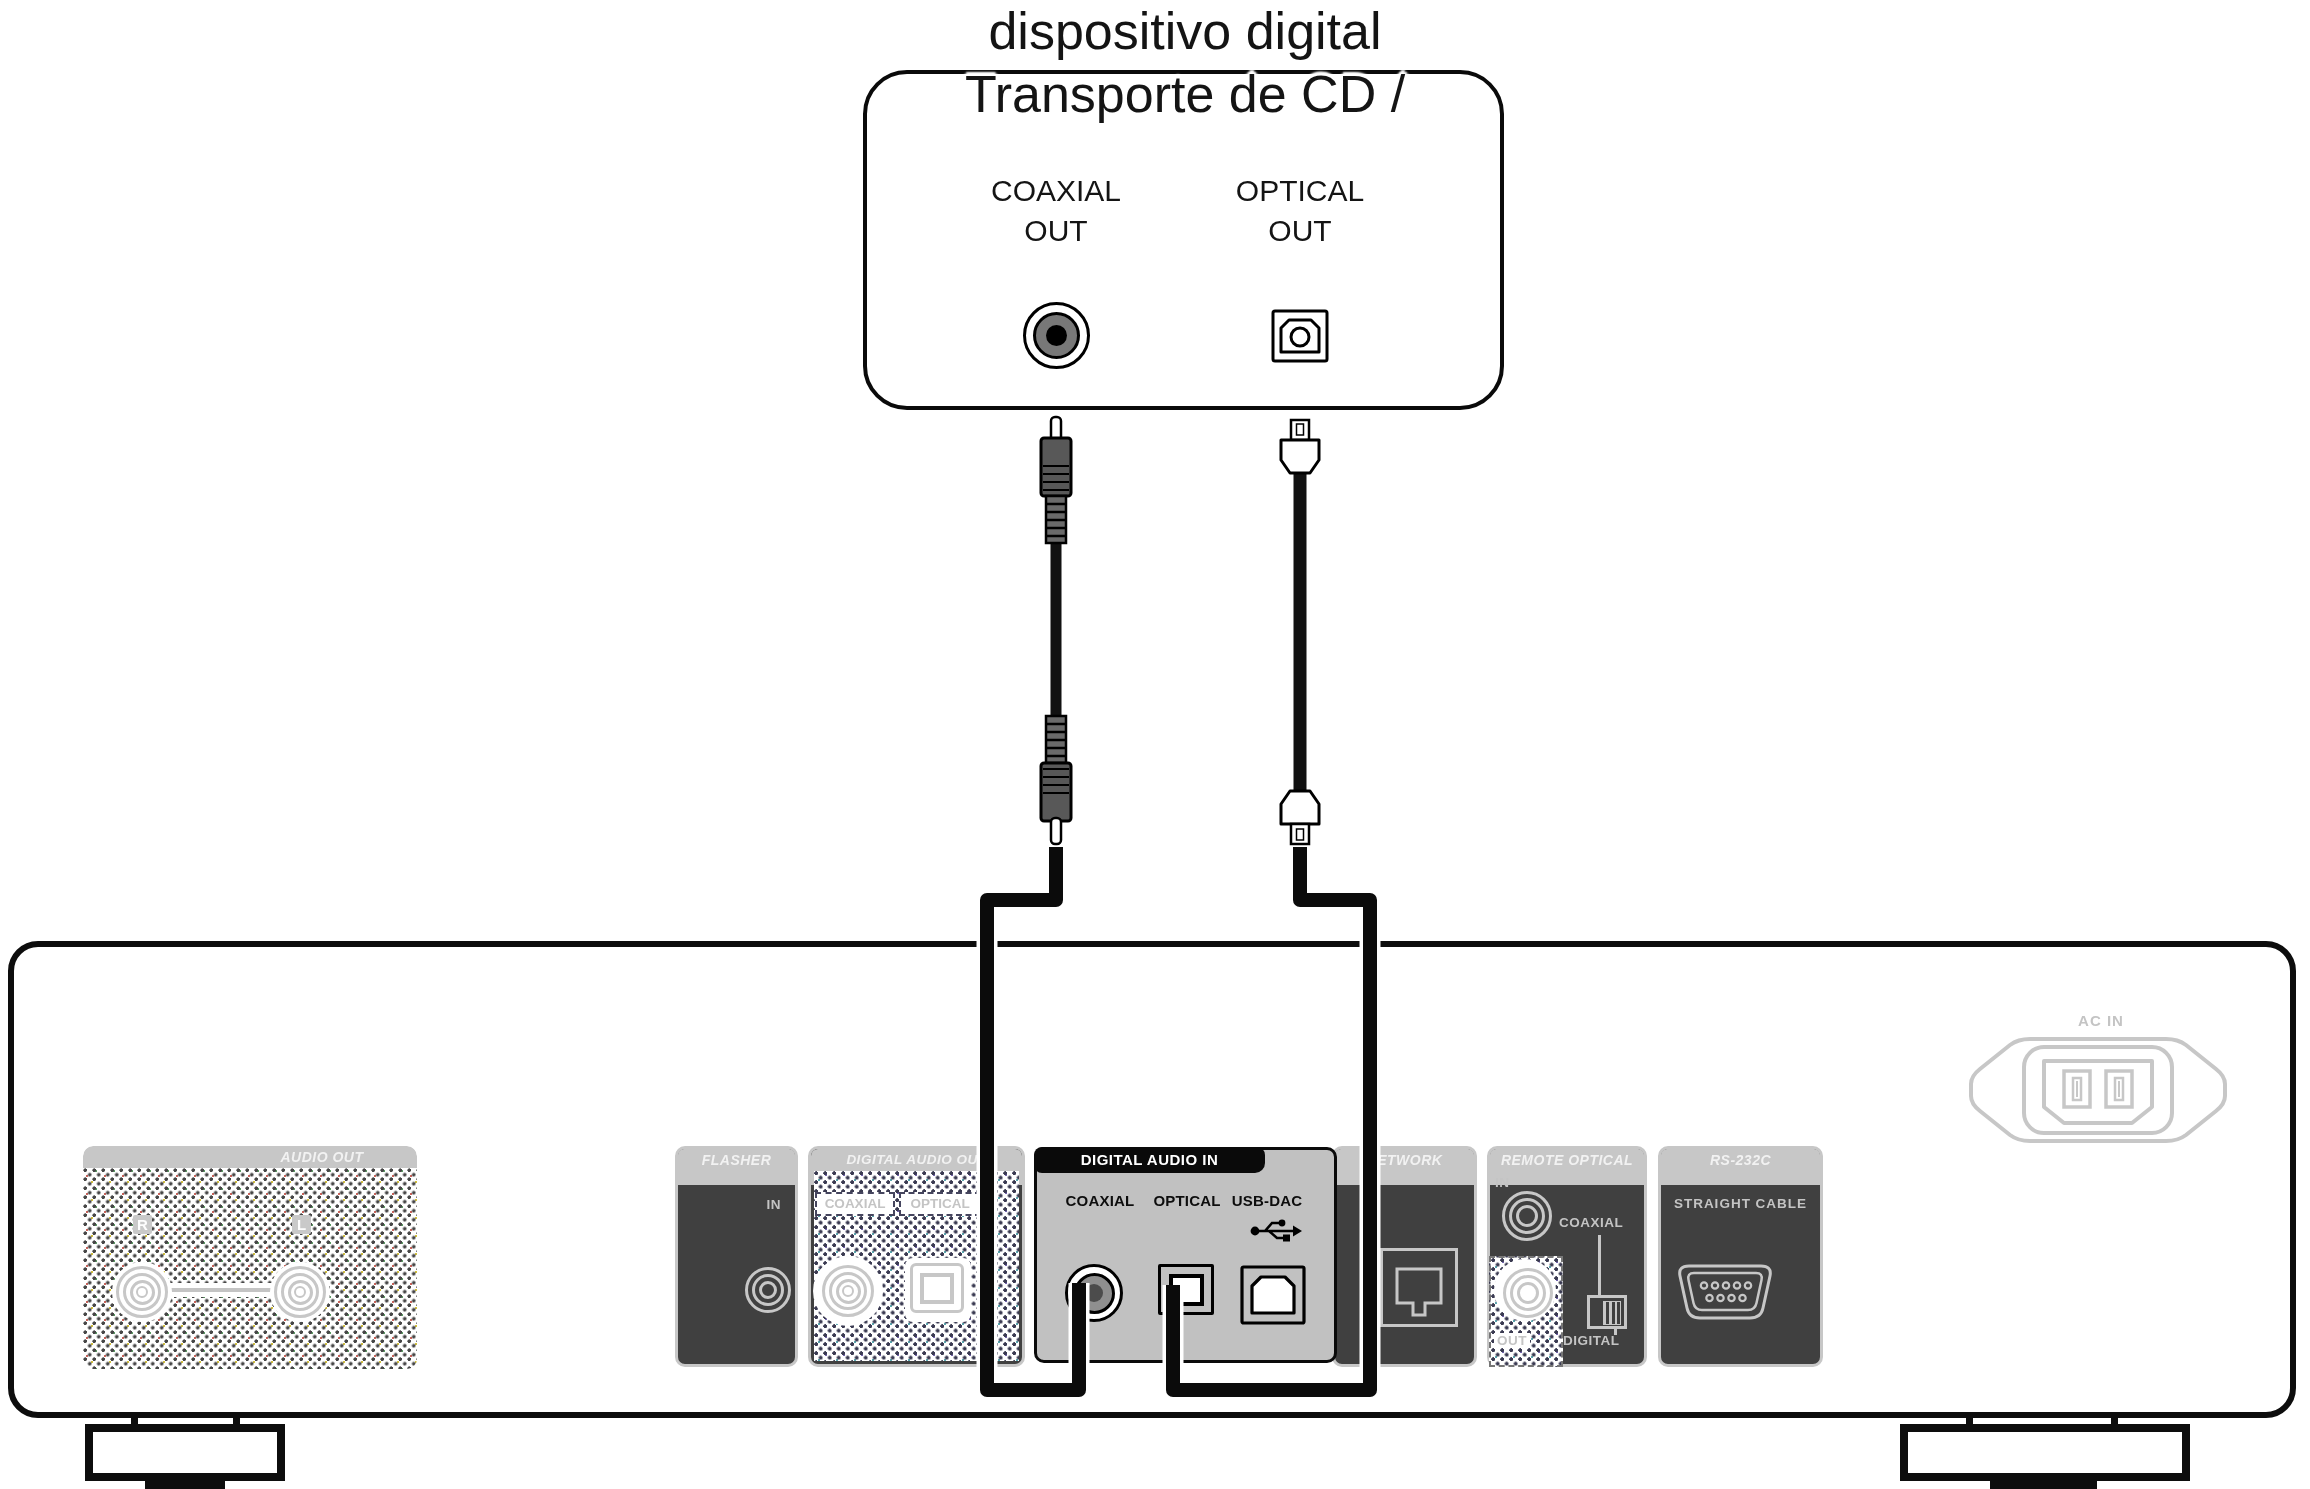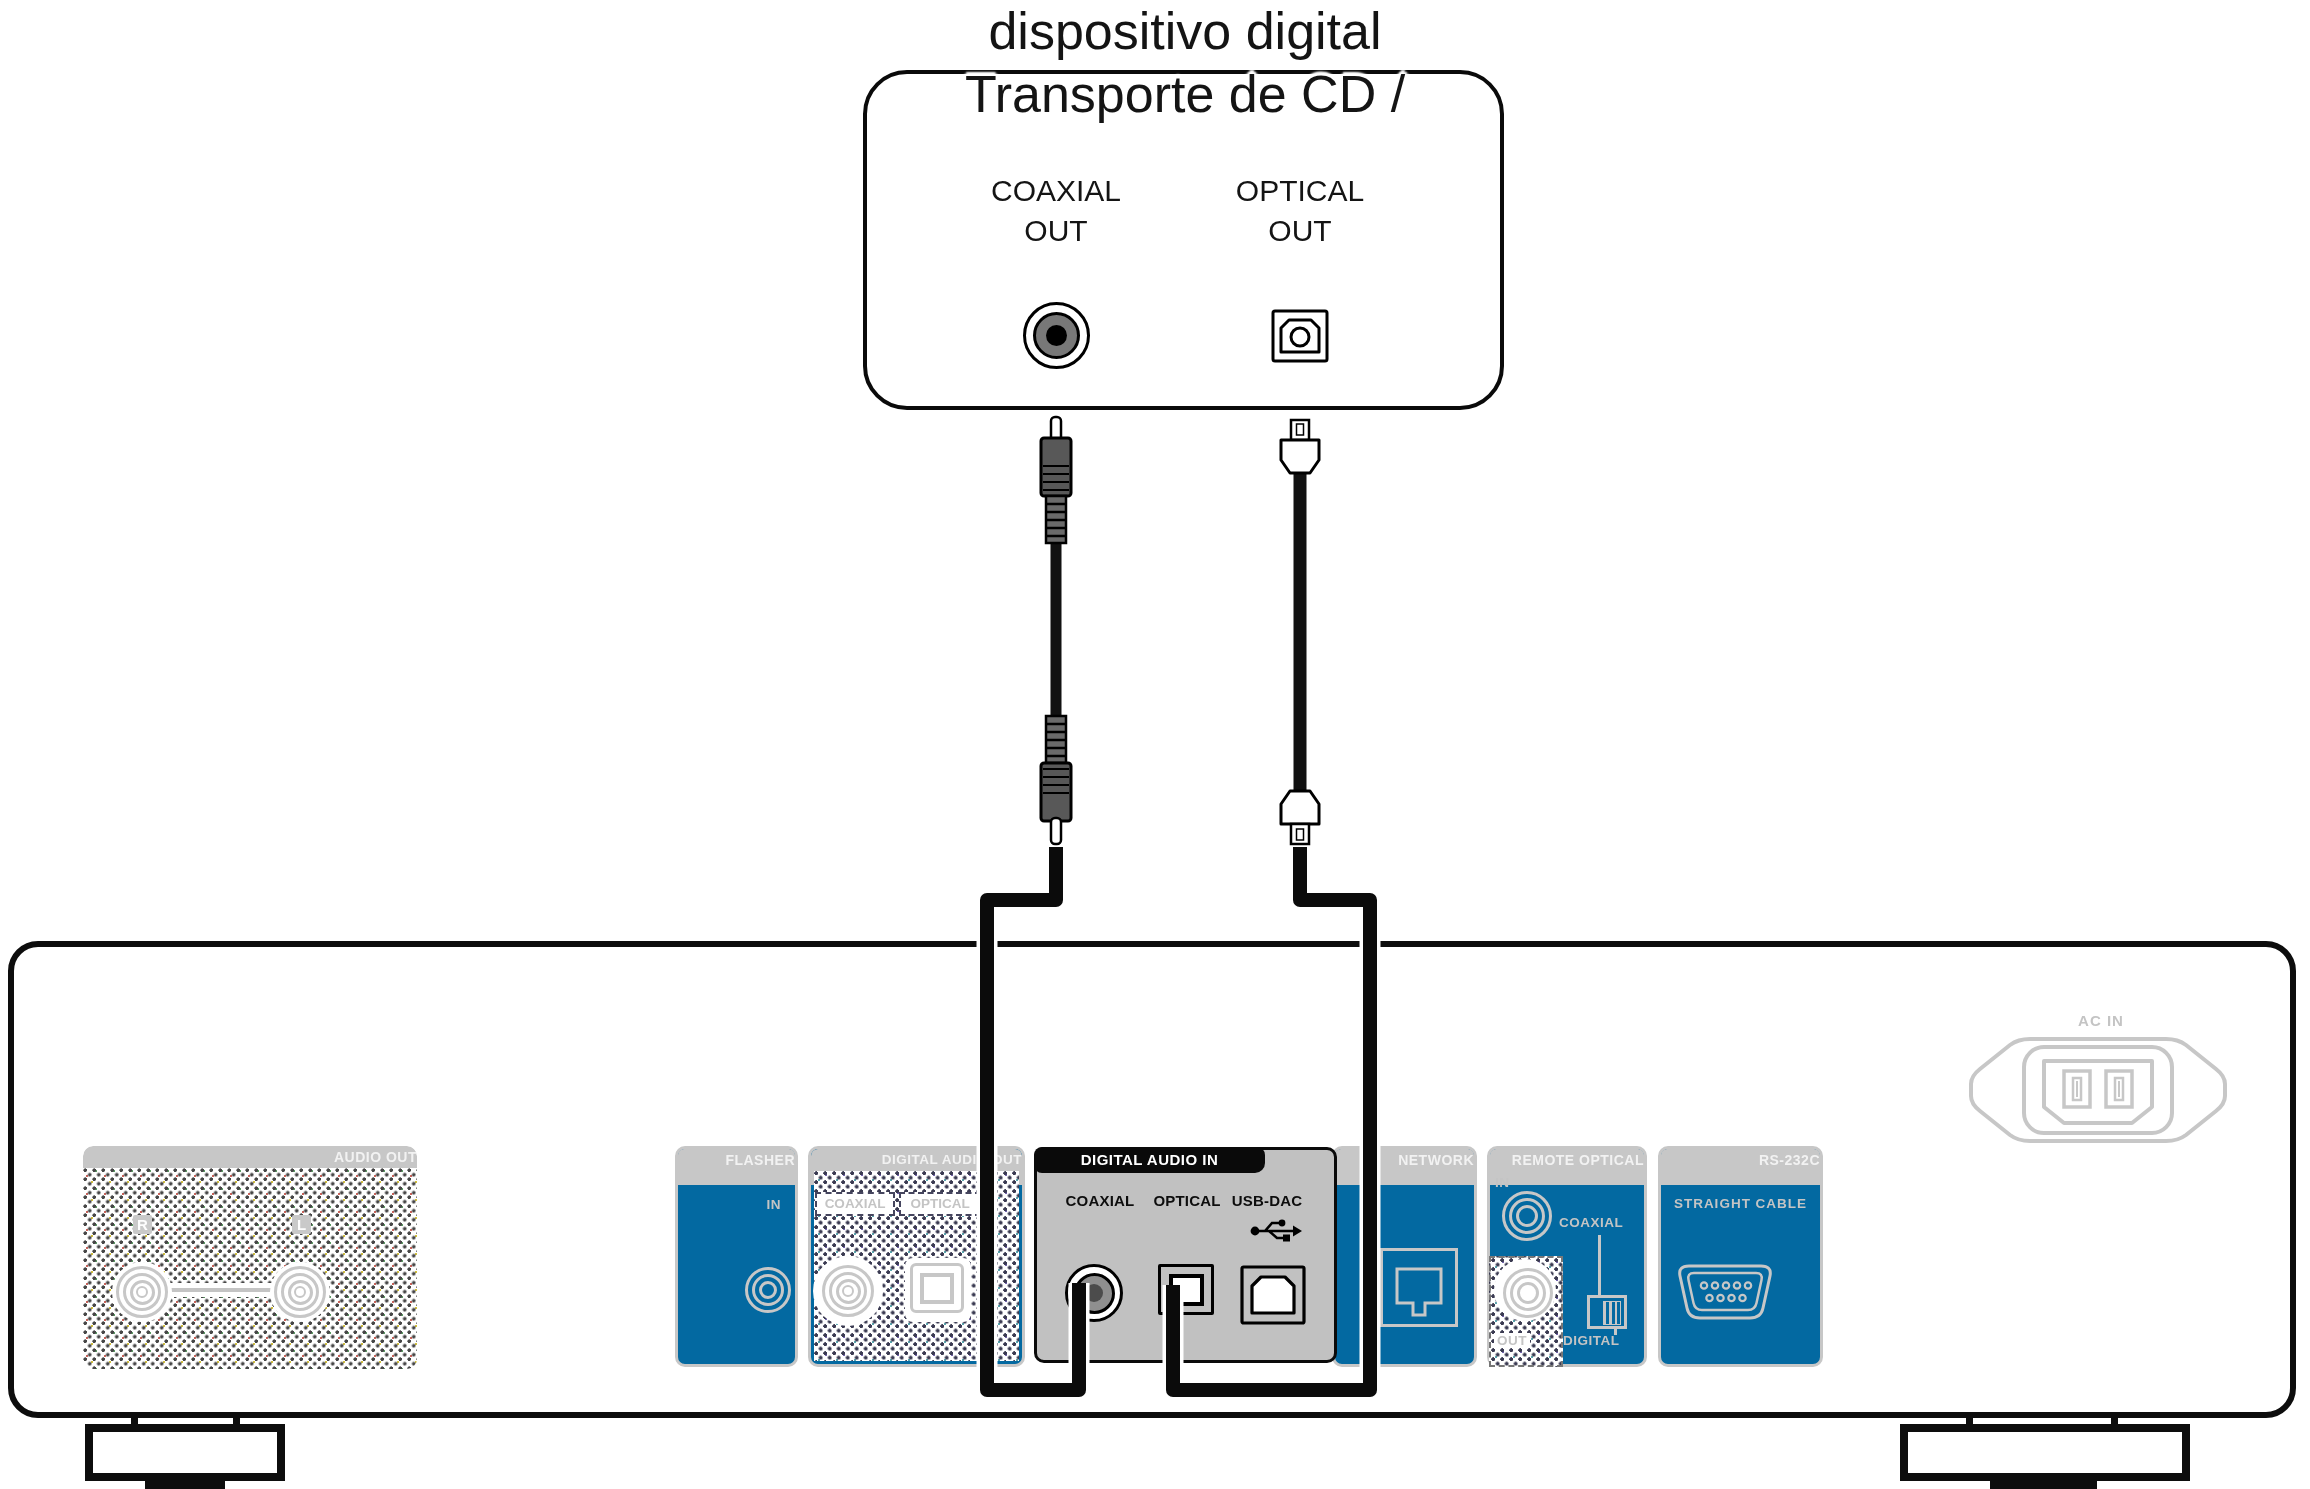--- a/index.html
+++ b/index.html
@@ -15,22 +15,22 @@
   
   .cjack{left:1023px;top:302px;width:61px;height:61px;border:3px solid #000;border-radius:50%;display:flex;align-items:center;justify-content:center;z-index:3;background:#fff;}
   .cjack .mid{width:41px;height:41px;border-radius:50%;background:#787878;border:3px solid #000;display:flex;align-items:center;justify-content:center;}
   .cjack .core{width:21px;height:21px;border-radius:50%;background:#000;}
   
   .chassis{left:8px;top:941px;width:2276px;height:465px;border:6px solid #0d0d0d;border-radius:30px;background:#fff;z-index:1;}
   .foottab{border-left:7px solid #0d0d0d;border-right:7px solid #0d0d0d;height:9px;top:1416px;z-index:1;}
   .foot{top:1424px;height:41px;border:8px solid #0d0d0d;background:#fff;z-index:1;}
   .footbase{top:1476px;height:13px;background:#0d0d0d;z-index:2;}
   
-  .sect{border:3px solid #c7c7c7;border-radius:10px;background:#0369a1;z-index:2;}
-  .shdr{position:absolute;left:0;top:0;right:0;height:36px;background:#c7c7c7;color:#f2f2f2;font-weight:bold;font-size:14px;line-height:22px;text-align:right;letter-spacing:.5px;border-radius:6px 6px 0 0;white-space:nowrap;}
+  .sect{border:3px solid #c7c7c7;border-radius:10px;background:#404040;z-index:2;}
+  .shdr{position:absolute;left:0;top:0;right:0;height:36px;background:#c7c7c7;color:#f2f2f2;font-weight:bold;font-size:14px;line-height:22px;text-align:center;letter-spacing:.5px;border-radius:6px 6px 0 0;white-space:nowrap;font-style:italic;}
   .glabel{position:absolute;color:#c4c4c4;font-size:13.5px;font-weight:bold;letter-spacing:.5px;white-space:nowrap;}
   .ring{border:3px solid #c7c7c7;border-radius:50%;display:flex;align-items:center;justify-content:center;background:transparent;}
   
   .ht{background-color:#fff;background-image:
       radial-gradient(circle at 2.2px 2.2px,#474747 1.6px,transparent 2px),
       radial-gradient(circle at 2.2px 2.2px,#474747 1.6px,transparent 2px),
       radial-gradient(circle at 1px 1px,rgba(190,60,50,.8) 1px,transparent 1.3px),
       radial-gradient(circle at 1px 1px,rgba(50,130,60,.8) 1px,transparent 1.3px),
       radial-gradient(circle at 1px 1px,rgba(205,185,40,.9) 1px,transparent 1.3px);
       background-size:9px 9px,9px 9px,18px 18px,18px 18px,18px 18px;

